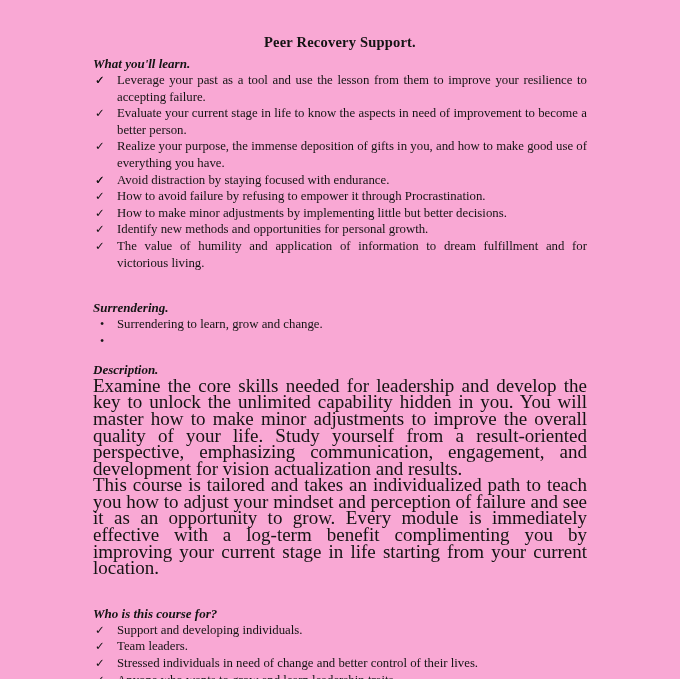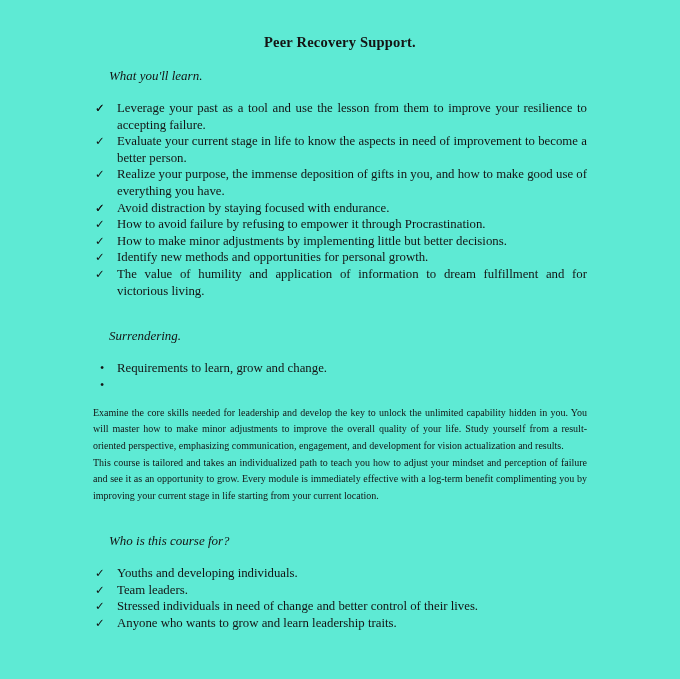--- a/index.html
+++ b/index.html
@@ -5,39 +5,39 @@
   html, body {
     margin: 0;
     padding: 0;
     background: #ffffff;
   }
   .page {
     position: relative;
     box-sizing: border-box;
     width: 680px;
     height: 679px;
-    background: #5eead4;
+    background: #f9a8d4;
     padding: 34px 93px 20px 93px;
     overflow: hidden;
     font-family: "Liberation Serif", "DejaVu Serif", serif;
     color: #141414;
   }
   .doc-title {
     margin: 0 0 4px 0;
     text-align: center;
     font-size: 14.5px;
     font-weight: bold;
     letter-spacing: 0.2px;
   }
   .doc-section { margin: 0; }
   .doc-section.spaced { margin-top: 28px; }
   .section-heading {
-    margin: 16px;
+    margin: 0;
     font-size: 13px;
-    font-weight: normal;
+    font-weight: bold;
     font-style: italic;
     line-height: 17px;
   }
   .list-item {
     position: relative;
     padding-left: 24px;
     font-size: 12.8px;
     line-height: 16.6px;
     text-align: justify;
   }
@@ -48,21 +48,21 @@
     font-family: "DejaVu Sans", sans-serif;
     font-size: 11.5px;
   }
   .list-item.bullet .marker {
     left: 7px;
     font-size: 12px;
     font-family: "Liberation Serif", serif;
   }
   .paragraph {
     margin: 0;
-    font-size: 10px;
+    font-size: 19px;
     line-height: 16.6px;
     text-align: justify;
   }
 </style>
 </head>
 <body>
 
 <div class="page">
   <h1 class="doc-title">Peer Recovery Support.</h1>
   <div>
@@ -74,28 +74,29 @@
         <div class="list-item check"><span class="marker">✓</span><span class="item-text">Realize your purpose, the immense deposition of gifts in you, and how to make good use of everything you have.</span></div>
         <div class="list-item check"><span class="marker">✓</span></div>
         <div class="list-item check"><span class="marker">✓</span><span class="item-text">Avoid distraction by staying focused with endurance.</span></div>
         <div class="list-item check"><span class="marker">✓</span><span class="item-text">How to avoid failure by refusing to empower it through Procrastination.</span></div>
         <div class="list-item check"><span class="marker">✓</span><span class="item-text">How to make minor adjustments by implementing little but better decisions.</span></div>
         <div class="list-item check"><span class="marker">✓</span><span class="item-text">Identify new methods and opportunities for personal growth.</span></div>
         <div class="list-item check"><span class="marker">✓</span><span class="item-text">The value of humility and application of information to dream fulfillment and for victorious living.</span></div>
       </section>
       <section class="doc-section spaced">
         <h2 class="section-heading">Surrendering.</h2>
-        <div class="list-item bullet"><span class="marker">•</span><span class="item-text">Requirements to learn, grow and change.</span></div>
+        <div class="list-item bullet"><span class="marker">•</span><span class="item-text">Surrendering to learn, grow and change.</span></div>
         <div class="list-item bullet"><span class="marker">•</span></div>
       </section>
       <section class="doc-section spaced">
+        <h2 class="section-heading">Description.</h2>
         <p class="paragraph">Examine the core skills needed for leadership and develop the key to unlock the unlimited capability hidden in you. You will master how to make minor adjustments to improve the overall quality of your life. Study yourself from a result-oriented perspective, emphasizing communication, engagement, and development for vision actualization and results.</p>
         <p class="paragraph">This course is tailored and takes an individualized path to teach you how to adjust your mindset and perception of failure and see it as an opportunity to grow. Every module is immediately effective with a log-term benefit complimenting you by improving your current stage in life starting from your current location.</p>
       </section>
       <section class="doc-section spaced">
         <h2 class="section-heading">Who is this course for?</h2>
-        <div class="list-item check"><span class="marker">✓</span><span class="item-text">Youths and developing individuals.</span></div>
+        <div class="list-item check"><span class="marker">✓</span><span class="item-text">Support and developing individuals.</span></div>
         <div class="list-item check"><span class="marker">✓</span><span class="item-text">Team leaders.</span></div>
         <div class="list-item check"><span class="marker">✓</span><span class="item-text">Stressed individuals in need of change and better control of their lives.</span></div>
         <div class="list-item check"><span class="marker">✓</span><span class="item-text">Anyone who wants to grow and learn leadership traits.</span></div>
       </section>
     </div>
 </div>
 
 </body></html>

